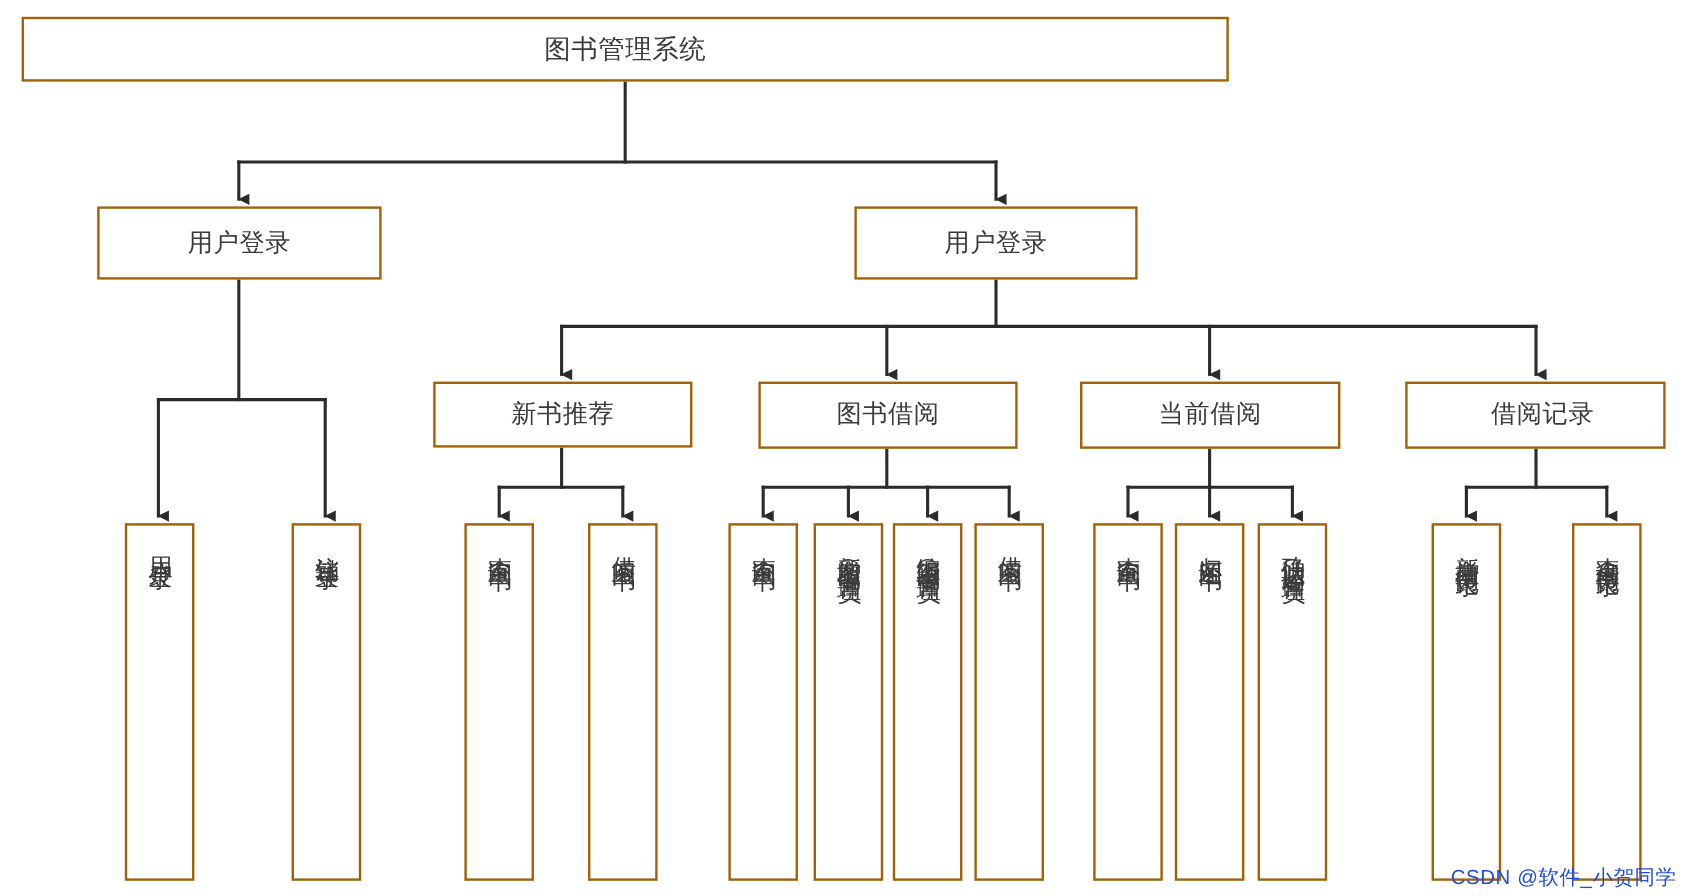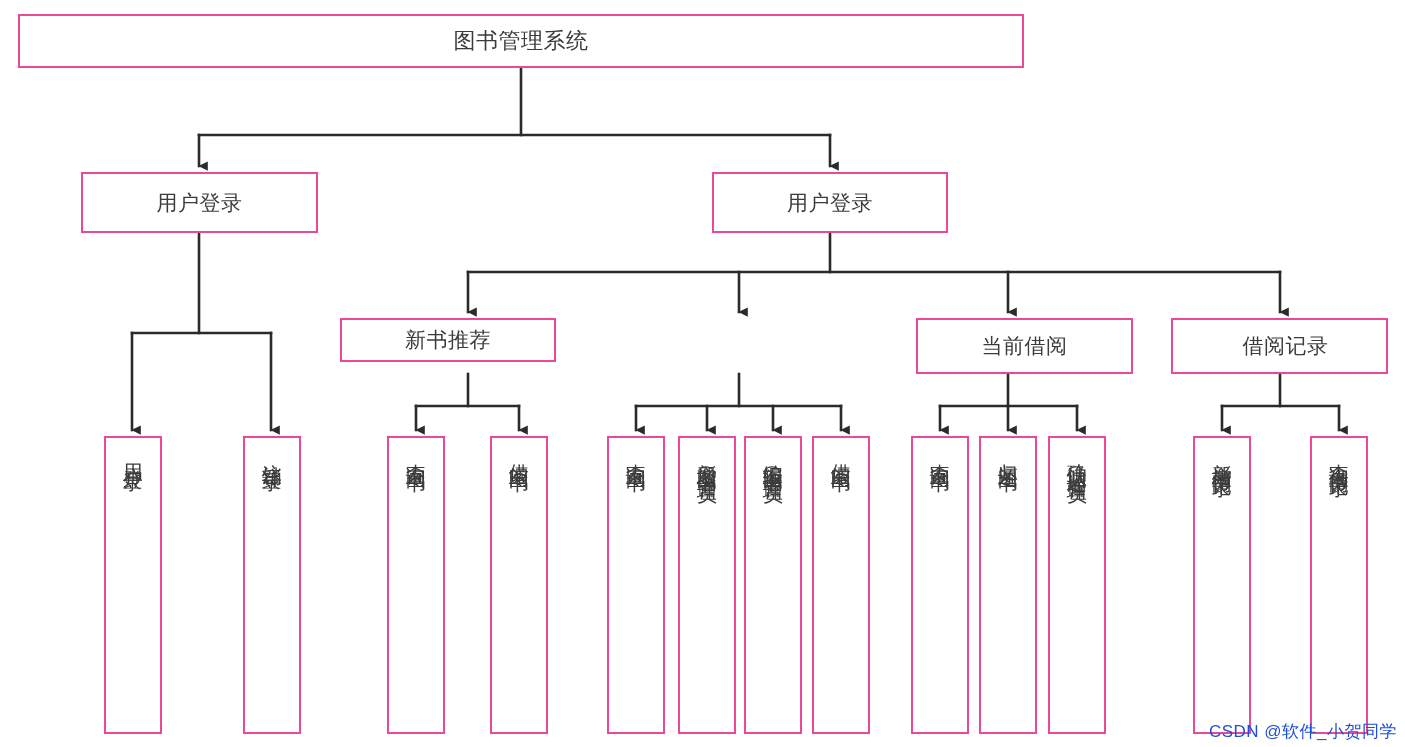--- a/index.html
+++ b/index.html
@@ -21,21 +21,21 @@
     position: absolute;
     left: 0;
     top: 0;
     width: 1405px;
     height: 747px;
   }
   .node {
     position: absolute;
     box-sizing: border-box;
     background: #ffffff;
-    border: 2px solid #ec4899;
+    border: 2px solid #a16207;
     display: flex;
     align-items: center;
     justify-content: center;
     z-index: 2;
   }
   .node .label {
     color: #3b3b3b;
     font-size: 21px;
     line-height: 1.12;
     letter-spacing: 0.5px;
@@ -126,24 +126,27 @@
     <span class="label">图书管理系统</span>
   </div>
 
   <div class="node" style="left:81px; top:172px; width:237px; height:61px;">
     <span class="label">用户登录</span>
   </div>
   <div class="node" style="left:712px; top:172px; width:236px; height:61px;">
     <span class="label">用户登录</span>
   </div>
 
-  <div class="node" style="left:340px; top:318px; width:216px; height:44px;">
+  <div class="node" style="left:361px; top:318px; width:216px; height:55px;">
     <span class="label">新书推荐</span>
   </div>
-  <div class="node" style="left:900px; top:318px; width:217px; height:56px;margin-left:16px;">
+  <div class="node" style="left:632px; top:318px; width:216px; height:56px;">
+    <span class="label">图书借阅</span>
+  </div>
+  <div class="node" style="left:900px; top:318px; width:217px; height:56px;">
     <span class="label">当前借阅</span>
   </div>
   <div class="node" style="left:1171px; top:318px; width:217px; height:56px;padding-left:12px;">
     <span class="label">借阅记录</span>
   </div>
 
   <div class="node vert" style="left:104px; top:436px; width:58px; height:298px;">
     <span class="label">用户登录</span>
   </div>
   <div class="node vert" style="left:243px; top:436px; width:58px; height:298px;">

